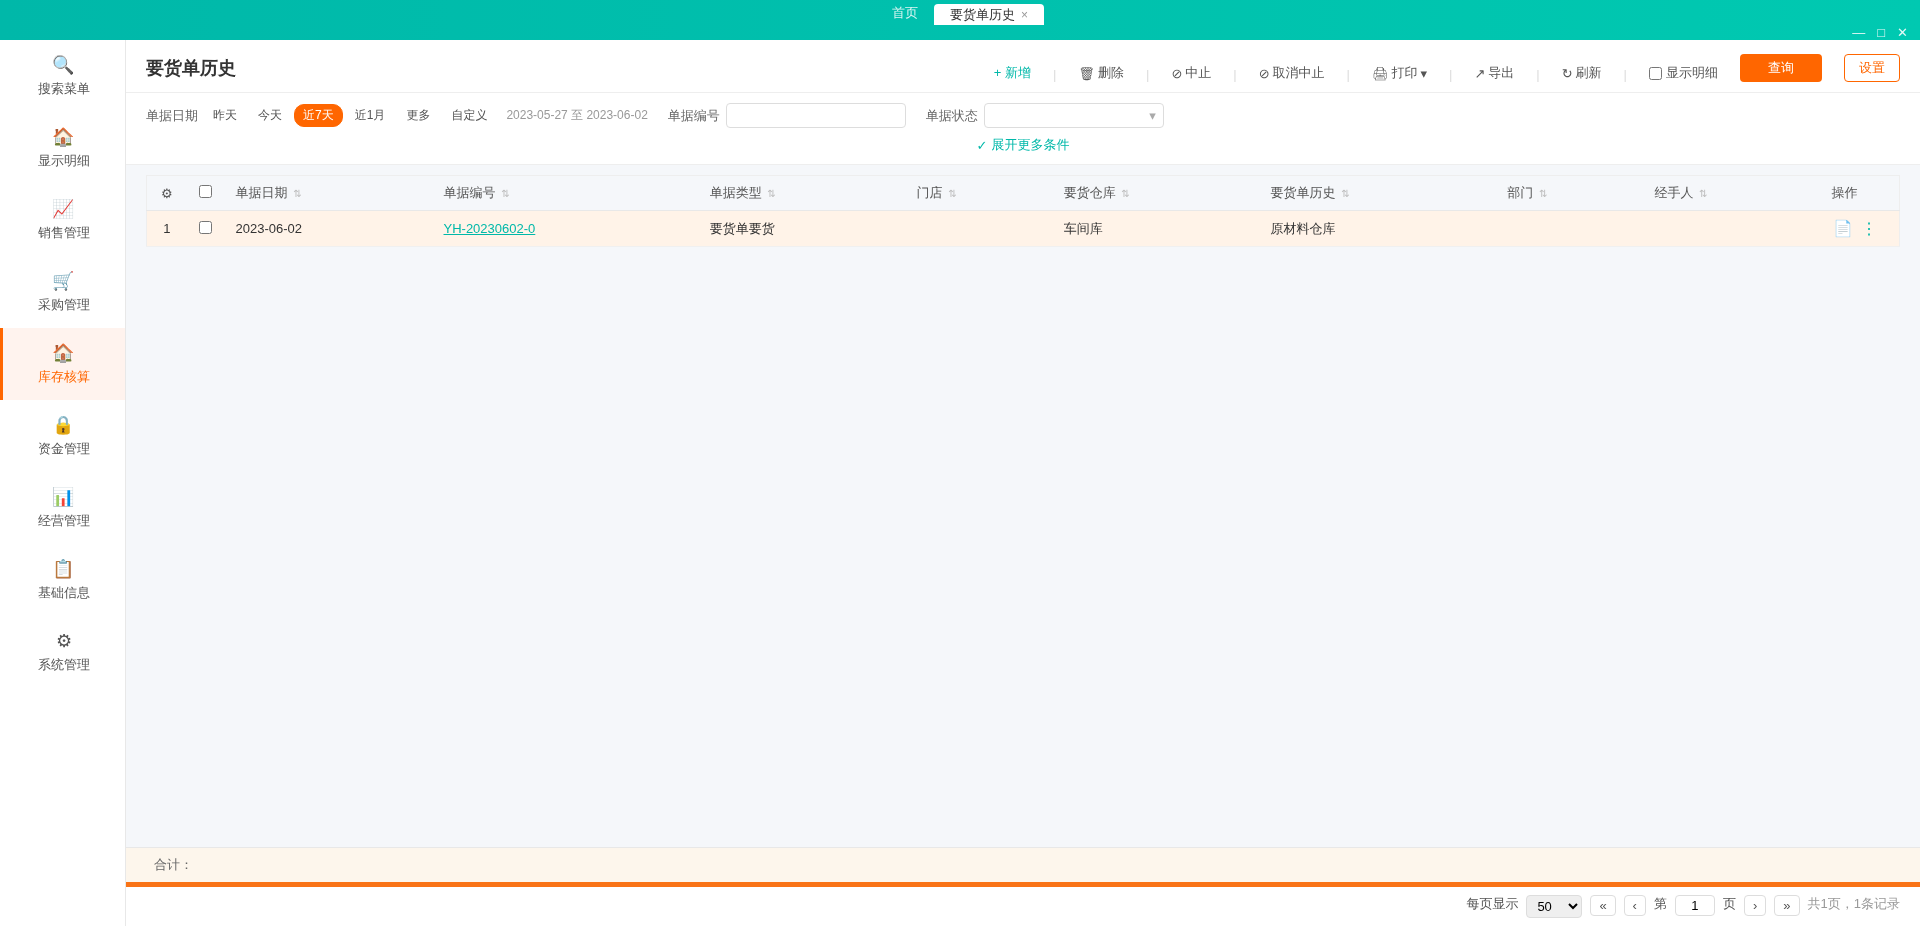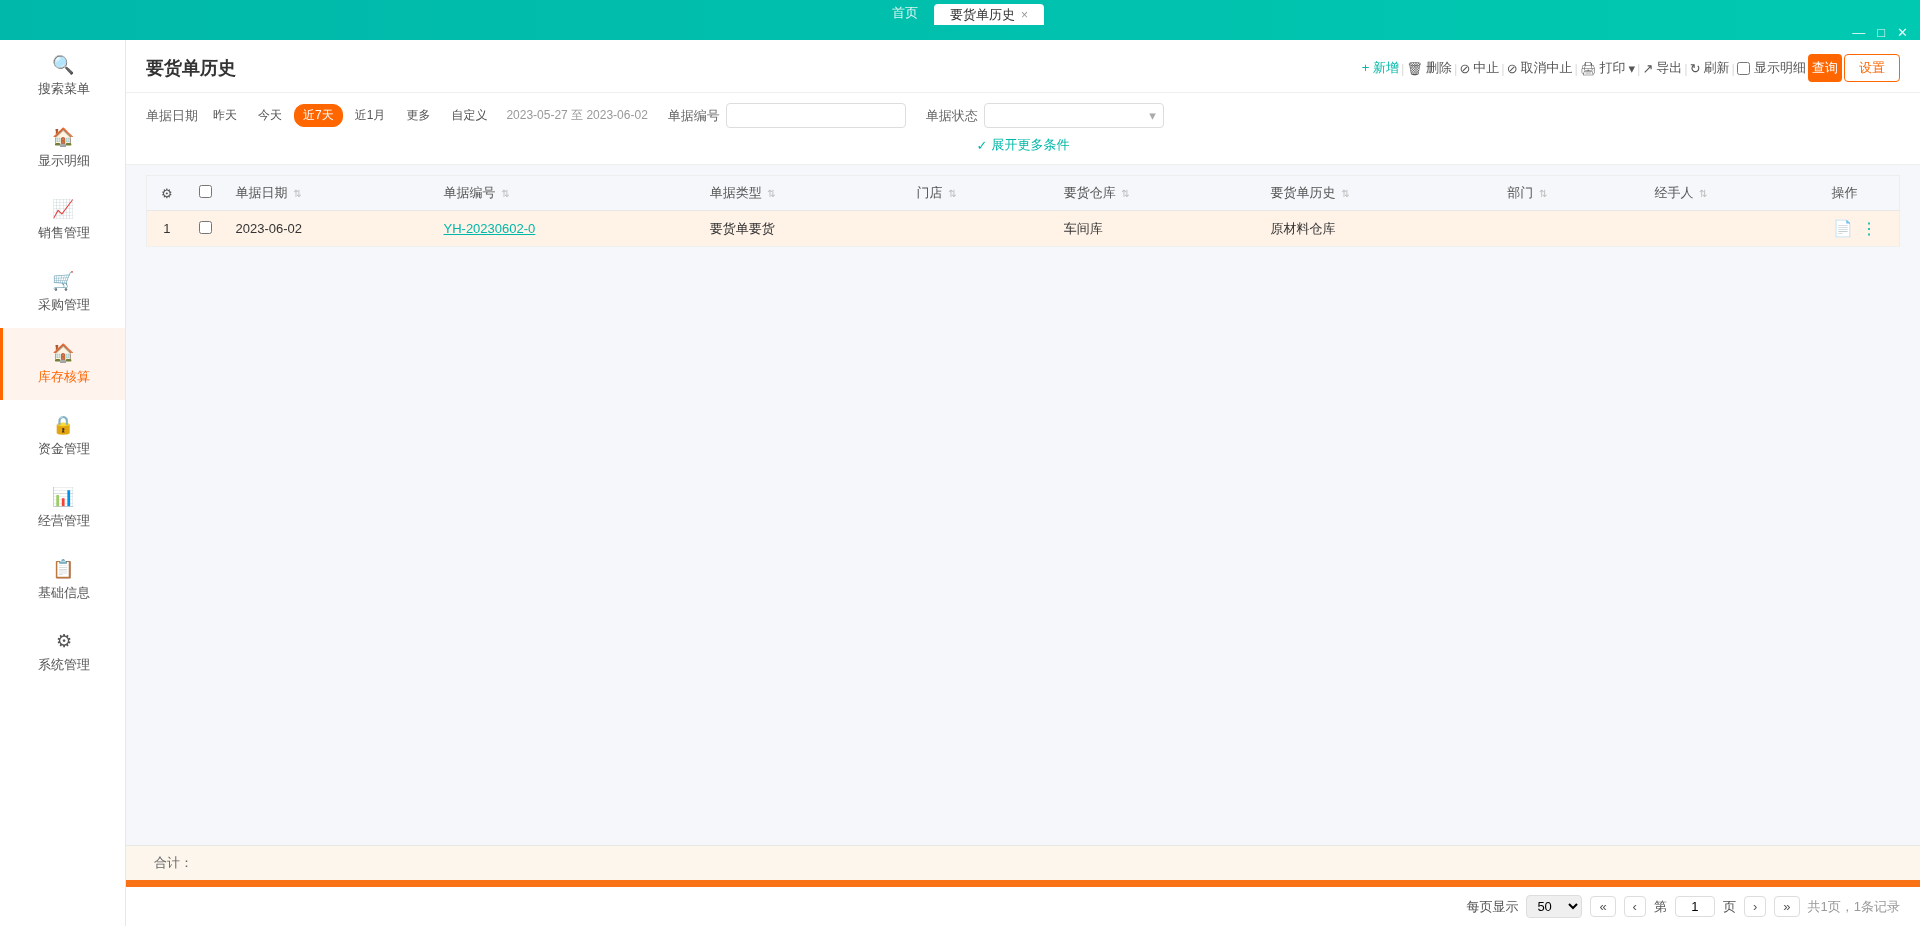--- a/index.html
+++ b/index.html
@@ -101,38 +101,38 @@
       align-items: center;
       justify-content: space-between;
     }
     .page-title {
       font-size: 18px;
       font-weight: bold;
       color: #333;
     }
     .toolbar {
       display: flex;
-      align-items: center;
-      gap: 2px;
+      align-items: flex-end;
+      gap: 22px;
     }
     .toolbar-btn {
       display: flex;
       align-items: center;
       gap: 3px;
       cursor: pointer;
       color: #555;
       font-size: 13px;
       white-space: nowrap;
     }
     .toolbar-btn.primary {
       background: #f60;
       color: #fff;
       border: none;
       border-radius: 4px;
-      padding: 5px 4px;
+      padding: 5px 28px;
     }
     .toolbar-btn.secondary {
       background: #fff;
       color: #f60;
       border: 1px solid #f60;
       border-radius: 4px;
       padding: 4px 14px;
     }
     .toolbar-sep { color: #ddd; }
     .display-detail { display: flex; align-items: center; gap: 4px; font-size: 13px; color: #555; }
@@ -259,24 +259,24 @@
       align-items: center;
       gap: 10px;
       color: #666;
       font-size: 13px;
       flex-shrink: 0;
     }
 
     
     .pagination-bar {
       background: #fff;
-      border-top: 7px solid #f97316;
+      border-top: 5px solid #f97316;
       padding: 8px 20px;
       display: flex;
-      align-items: center;
+      align-items: flex-start;
       justify-content: flex-end;
       gap: 8px;
       font-size: 13px;
       color: #555;
       flex-shrink: 0;
     }
     .page-size-select {
       border: 1px solid #ddd;
       border-radius: 4px;
       padding: 2px 6px;

